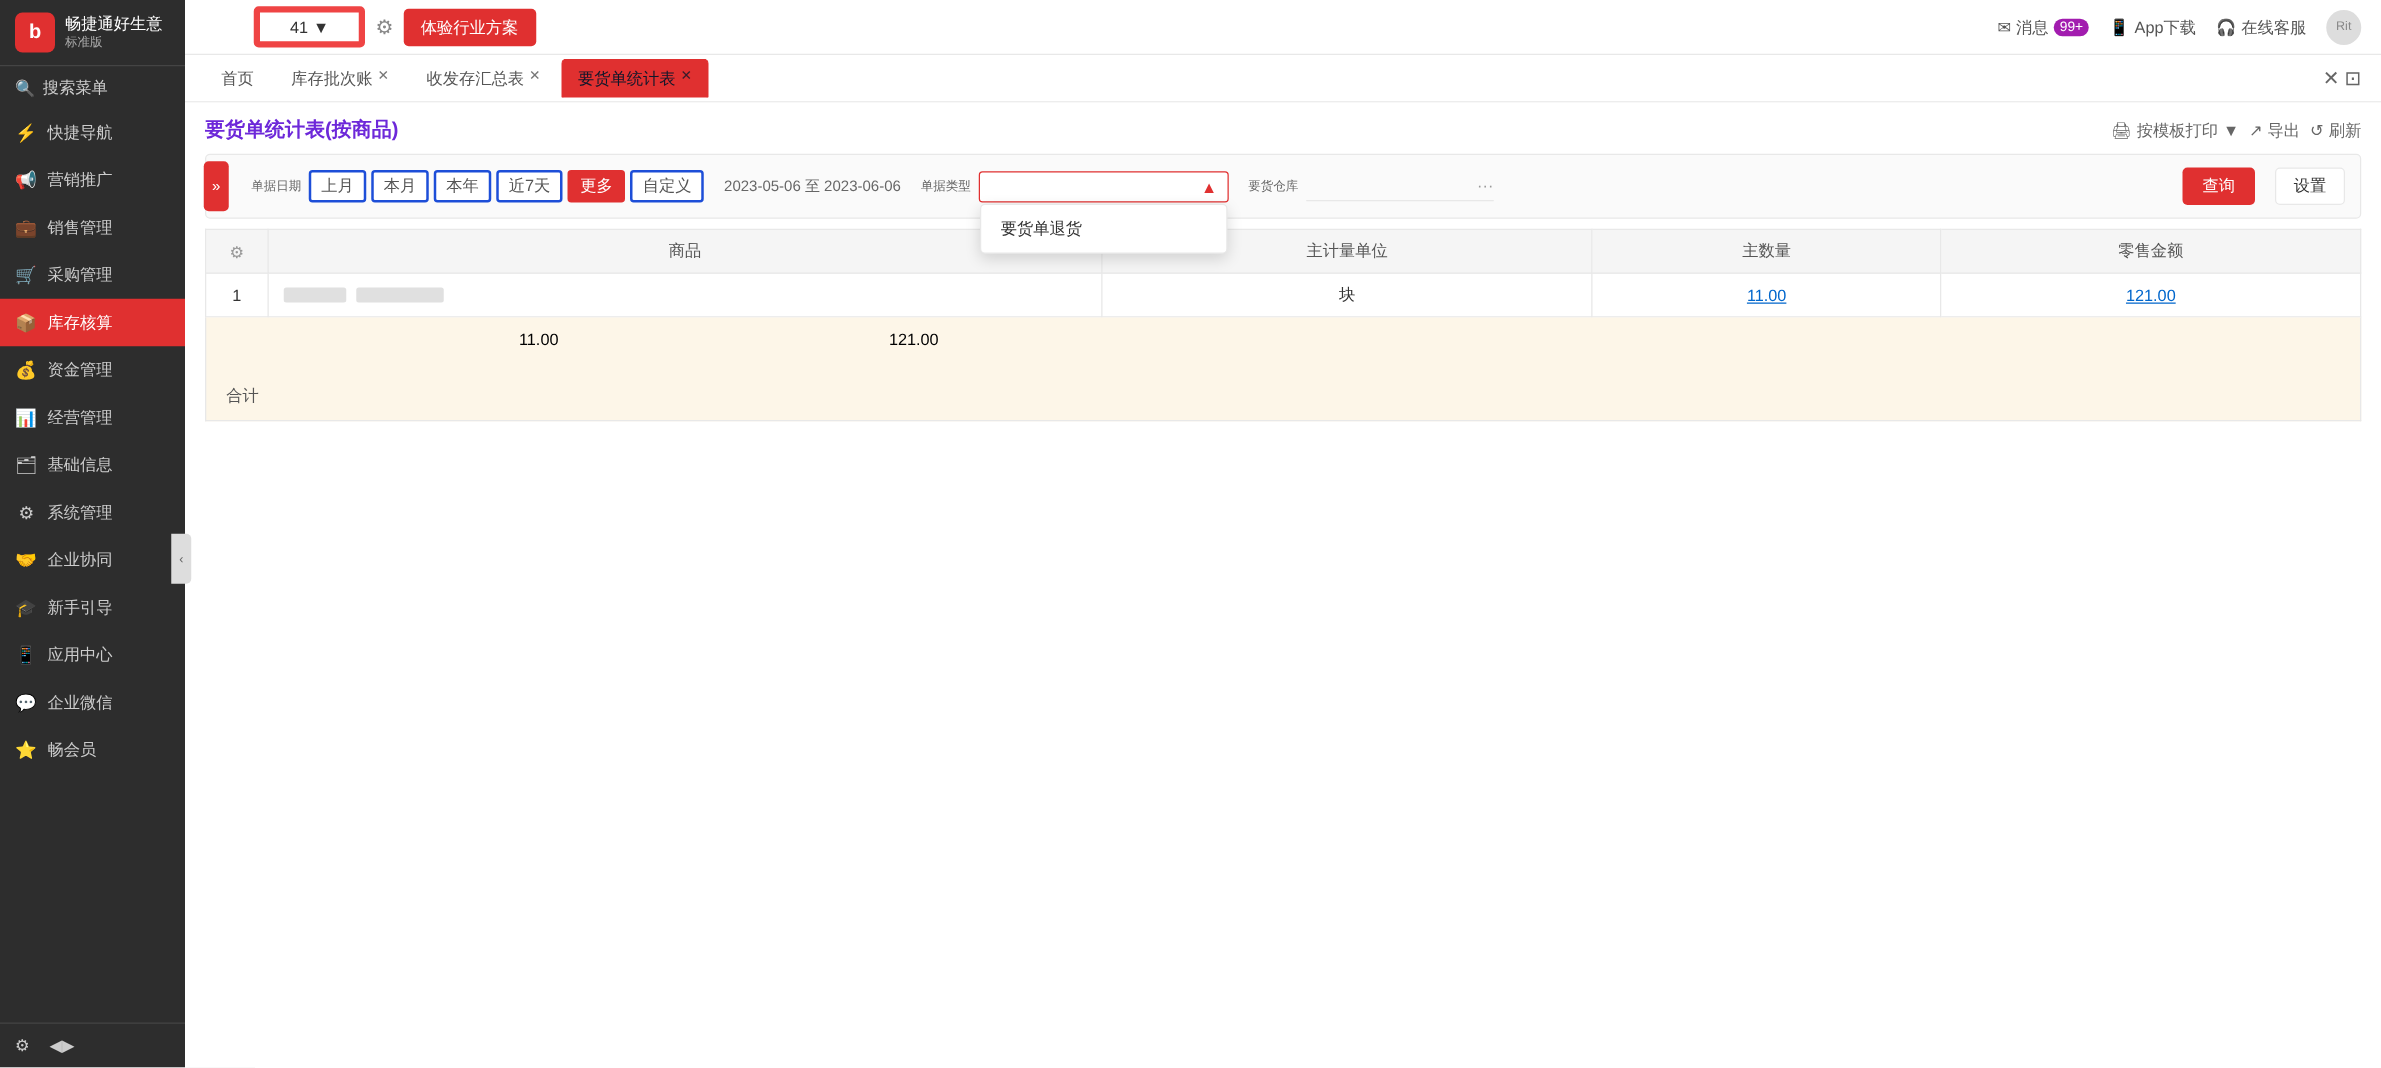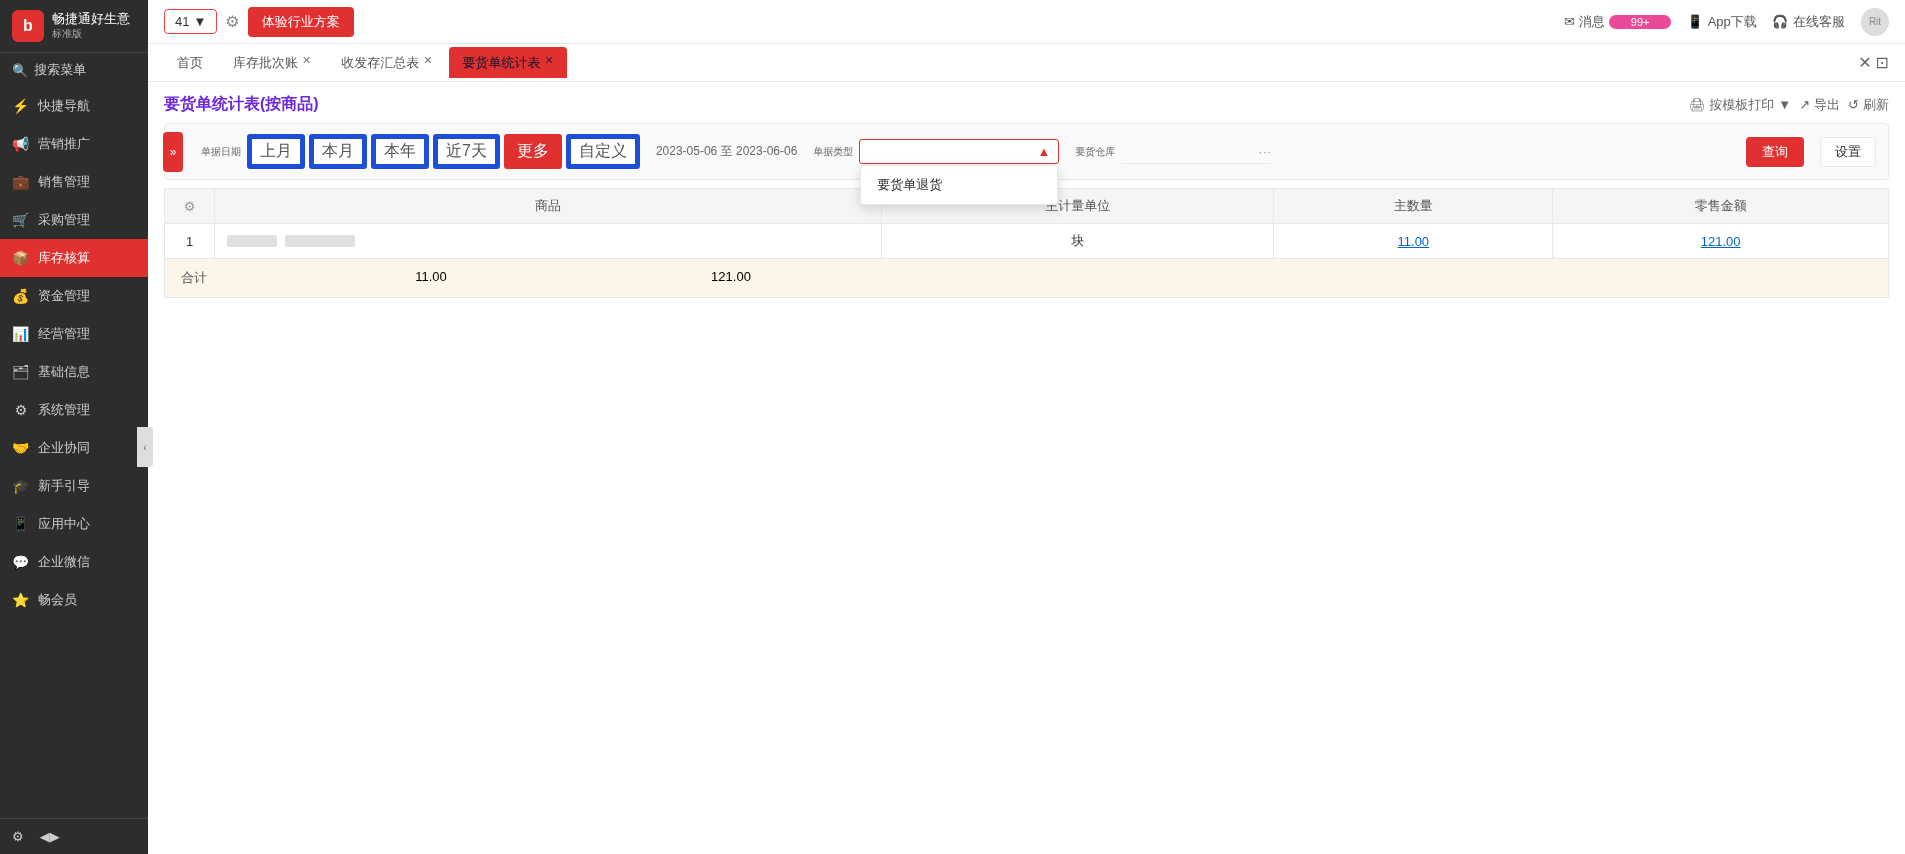--- a/index.html
+++ b/index.html
@@ -90,36 +90,37 @@
       align-items: center;
       padding: 0 16px;
       height: 44px;
       border-bottom: 1px solid #e8e8e8;
       gap: 12px;
       flex-shrink: 0;
     }
     .header-left { display: flex; align-items: center; gap: 8px; flex: 1; }
     .store-selector {
       display: flex; align-items: center; gap: 4px;
-      border: 1px solid #ef4444; border-radius: 4px;
-      padding: 4px 10px;
+      border: 5px solid #ef4444; border-radius: 4px;
+      padding: 4px 24px;
       cursor: pointer; color: #333;
       font-size: 13px;
+      margin-left: 39px;
     }
     .header-btn {
       background: #e03030; color: white;
       border: none; border-radius: 4px;
       padding: 6px 14px; cursor: pointer;
       font-size: 13px;
     }
     .header-right { display: flex; align-items: center; gap: 16px; }
     .header-icon-item { display: flex; align-items: center; gap: 4px; color: #555; cursor: pointer; font-size: 13px; }
     .badge {
-      background: #ec4899; color: white;
-      border-radius: 10px; padding: 1px 22px;
+      background: #a21caf; color: white;
+      border-radius: 10px; padding: 1px 5px;
       font-size: 11px; min-width: 20px; text-align: right;
     }
     .avatar { width: 28px; height: 28px; background: #ddd; border-radius: 50%; }
 
     
     .tabs {
       background: white;
       display: flex;
       align-items: center;
       padding: 0 16px;
@@ -187,22 +188,22 @@
       position: absolute;
       left: -2px;
       top: 50%; transform: translateY(-50%);
     }
     .filter-content { display: flex; align-items: center; gap: 16px; flex: 1; padding-left: 24px; }
     .filter-group { display: flex; align-items: center; gap: 6px; }
     .filter-label { color: #666; font-size: 10px; white-space: nowrap; }
     .date-btns { display: flex; gap: 4px; }
     .date-btn {
       padding: 2px 8px; border-radius: 3px;
-      border: 5px solid #1d4ed8; background: white;
-      cursor: pointer; font-size: 16px; color: #555;
+      border: 2px solid #1d4ed8; background: white;
+      cursor: pointer; font-size: 13px; color: #555;
     }
     .date-btn.more {
       background: #e03030; color: white; border-color: #e03030;
     }
     .date-input { font-size: 12px; color: #666; }
 
     .filter-select {
       border: 1px solid #e03030; border-radius: 3px;
       padding: 4px 8px; font-size: 13px;
       display: flex; align-items: center; gap: 4px;
@@ -279,21 +280,21 @@
 
     
     .table-footer {
       background: #fdf6e8;
       border: 1px solid #e8e8e8;
       border-top: none;
       display: flex;
       padding: 10px 16px;
       margin: 0 16px;
     }
-    .footer-label { min-width: 200px; color: #555; }
+    .footer-label { min-width: 200px; color: #555; margin-top: 44px; }
     .footer-values { display: flex; gap: 200px; }
 
     
     .product-placeholder {
       display: flex; align-items: center; gap: 8px;
     }
     .product-bar {
       height: 12px; background: #e0e0e0; border-radius: 2px;
     }
   </style>

